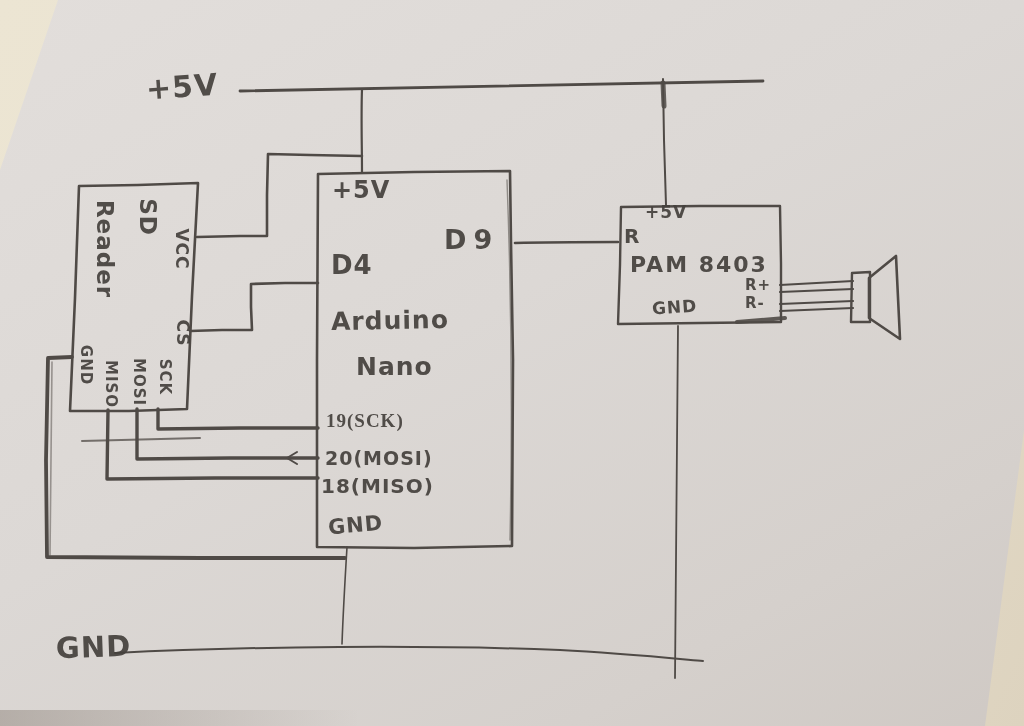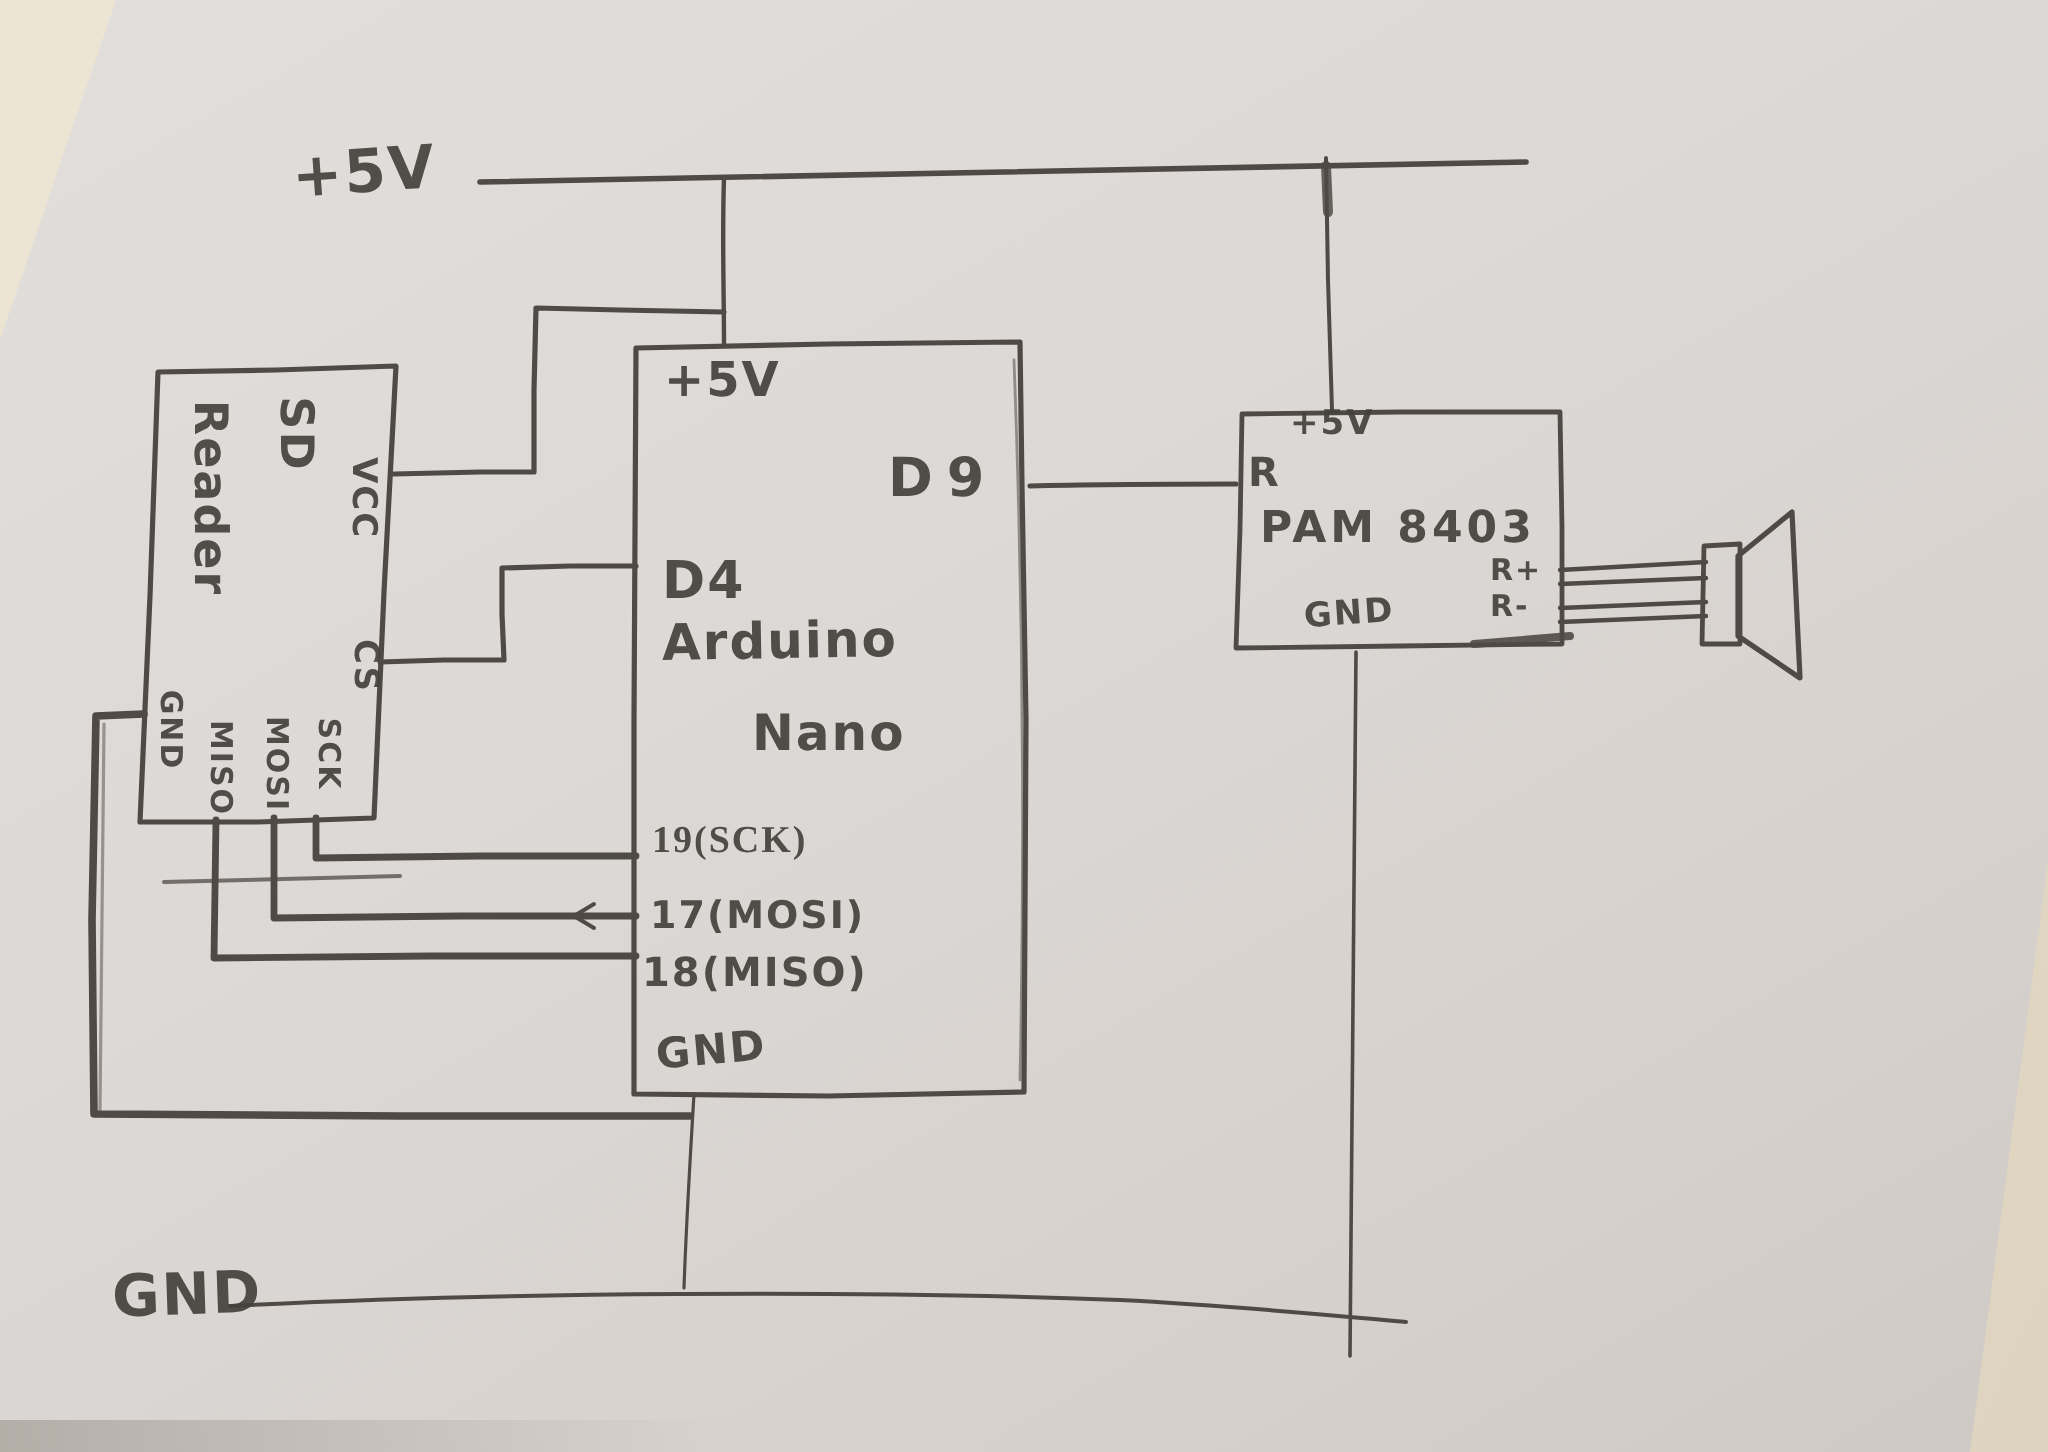--- a/index.html
+++ b/index.html
@@ -79,25 +79,25 @@
   <div class="lbl rot bold" style="left:104px; top:249px; font-size:23px;">Reader</div>
   <div class="lbl rot" style="left:181px; top:249px; font-size:17px;">VCC</div>
   <div class="lbl rot" style="left:182px; top:333px; font-size:17px;">CS</div>
   <div class="lbl rot bold" style="left:164px; top:377px; font-size:15px;">SCK</div>
   <div class="lbl rot bold" style="left:138px; top:382px; font-size:15px;">MOSI</div>
   <div class="lbl rot bold" style="left:110px; top:384px; font-size:15px;">MISO</div>
   <div class="lbl rot bold" style="left:85px; top:365px; font-size:15px;">GND</div>
 
   <div class="lbl" style="left:332px; top:178px; font-size:24px;">+5V</div>
   <div class="lbl" style="left:444px; top:226px; font-size:27px; letter-spacing:7px;">D9</div>
-  <div class="lbl" style="left:331px; top:278px; font-size:26px;">D4</div>
+  <div class="lbl" style="left:331px; top:252px; font-size:26px;">D4</div>
   <div class="lbl" style="left:331px; top:308px; font-size:25px; transform:rotate(-1deg);">Arduino</div>
-  <div class="lbl" style="left:356px; top:354px; font-size:25px;margin-left:20px;">Nano</div>
+  <div class="lbl" style="left:356px; top:354px; font-size:25px;">Nano</div>
   <div class="lbl bold" style="left:326px; top:411px; font-size:19px;font-family:Liberation Serif, serif;">19(SCK)</div>
-  <div class="lbl bold" style="left:325px; top:449px; font-size:19px;">17(MOSI)</div>
+  <div class="lbl bold" style="left:325px; top:449px; font-size:19px;">20(MOSI)</div>
   <div class="lbl bold" style="left:321px; top:476px; font-size:20px;">18(MISO)</div>
   <div class="lbl" style="left:328px; top:515px; font-size:21px; transform:rotate(-5deg);">GND</div>
 
   <div class="lbl" style="left:645px; top:204px; font-size:17px;">+5V</div>
   <div class="lbl" style="left:624px; top:226px; font-size:20px;">R</div>
   <div class="lbl" style="left:630px; top:254px; font-size:22px; letter-spacing:2px;">PAM 8403</div>
   <div class="lbl" style="left:745px; top:278px; font-size:15px;">R+</div>
   <div class="lbl" style="left:745px; top:296px; font-size:15px;">R-</div>
   <div class="lbl" style="left:652px; top:299px; font-size:17px; transform:rotate(-4deg);">GND</div>
 

